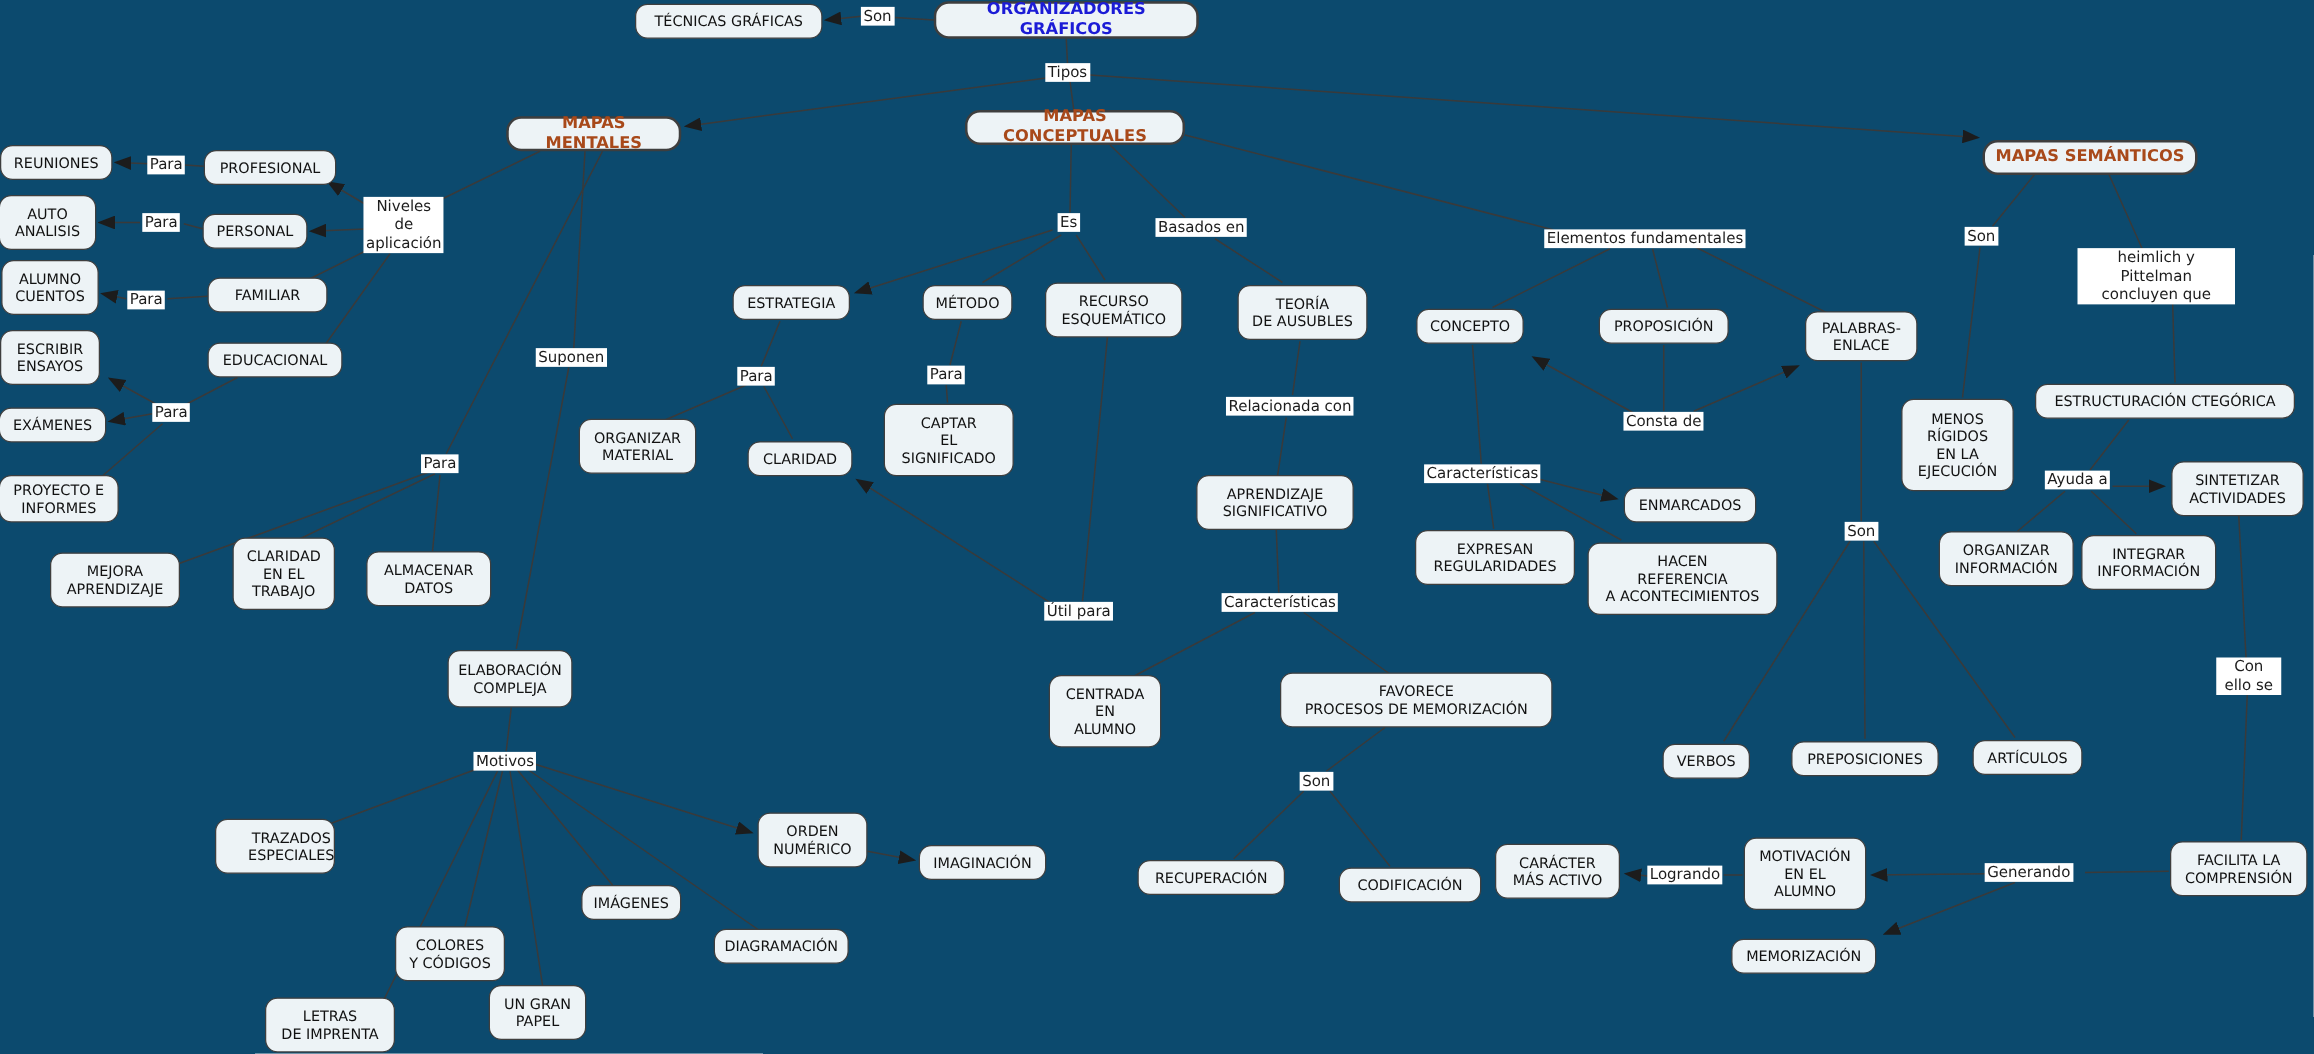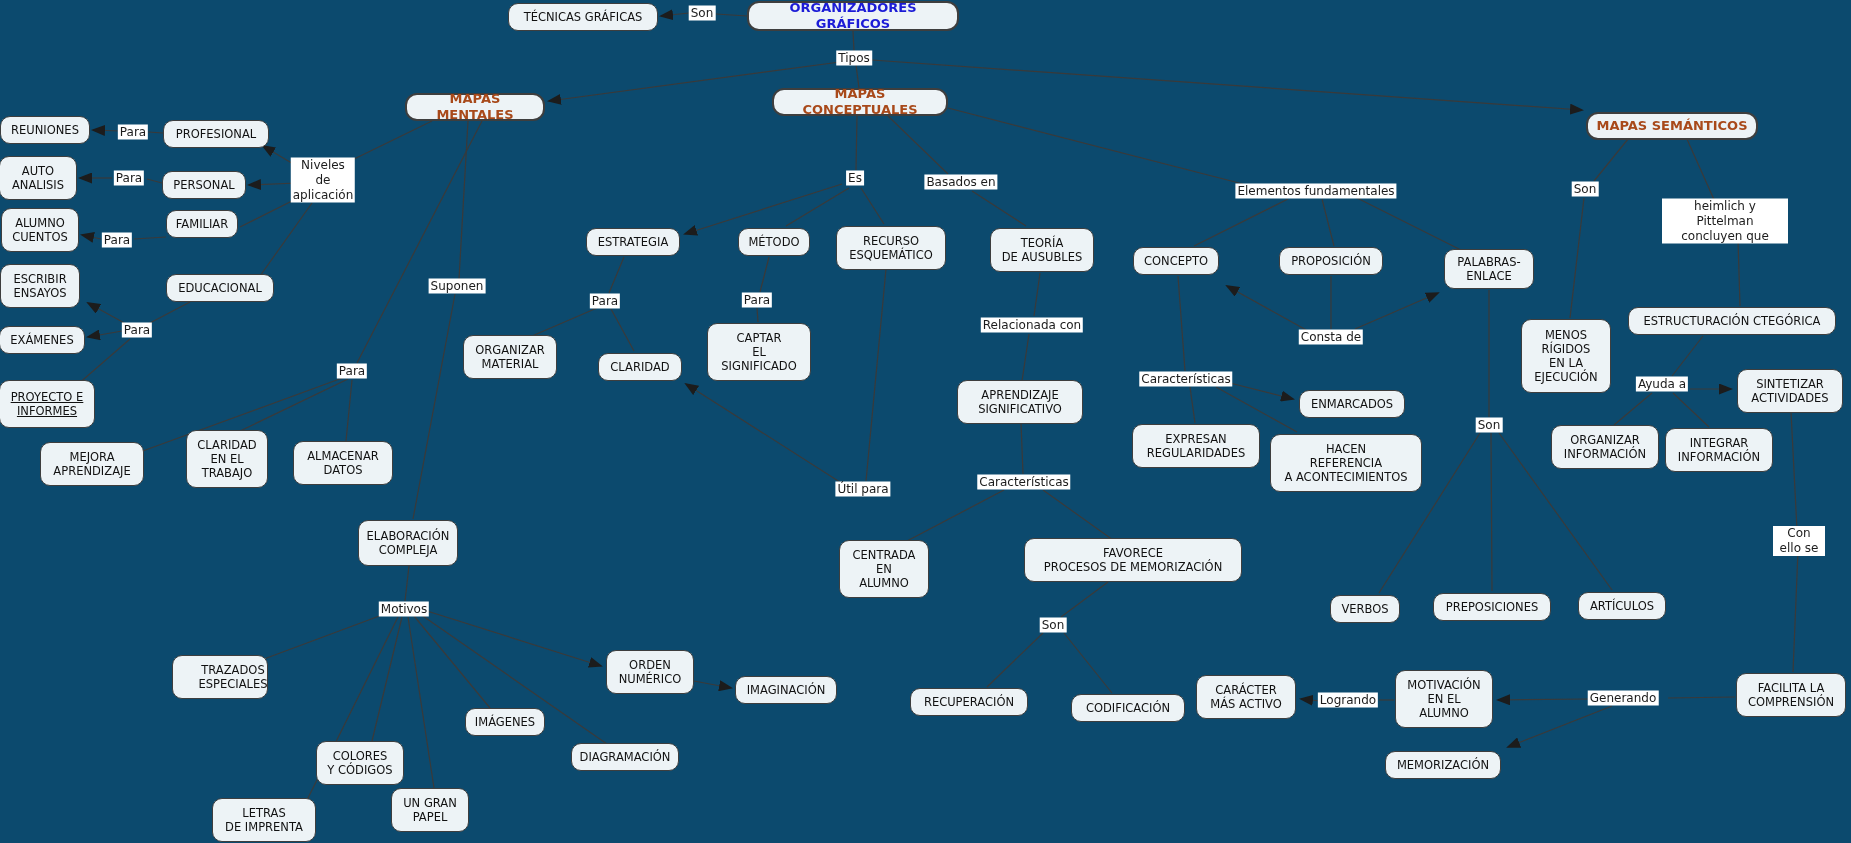--- a/index.html
+++ b/index.html
@@ -125,26 +125,26 @@
     <div class="node main" style="left: 405px; top: 93px; width: 140px; height: 28px;">MAPAS MENTALES</div>
     <div class="node main" style="left: 772px; top: 88px; width: 176px; height: 28px;">MAPAS CONCEPTUALES</div>
     <div class="node main" style="left: 1586px; top: 112px; width: 172px; height: 28px;">MAPAS SEMÁNTICOS</div>
     <div class="node" style="left: 0px; top: 116px; width: 90px; height: 28px;">REUNIONES</div>
     <div class="node" style="left: 163px; top: 120px; width: 106px; height: 28px;">PROFESIONAL</div>
     <div class="node" style="left: -1px; top: 156px; width: 78px; height: 44px;">AUTO
 ANALISIS</div>
     <div class="node" style="left: 162px; top: 171px; width: 84px; height: 28px;">PERSONAL</div>
     <div class="node" style="left: 1px; top: 208px; width: 78px; height: 44px;">ALUMNO
 CUENTOS</div>
-    <div class="node" style="left: 166px; top: 210px; width: 72px; height: 28px;">FAMILIAR</div>
+    <div class="node" style="left: 166px; top: 222px; width: 96px; height: 28px;">FAMILIAR</div>
     <div class="node" style="left: 0px; top: 264px; width: 80px; height: 44px;">ESCRIBIR
 ENSAYOS</div>
     <div class="node" style="left: 166px; top: 274px; width: 108px; height: 28px;">EDUCACIONAL</div>
     <div class="node" style="left: -1px; top: 326px; width: 86px; height: 28px;">EXÁMENES</div>
-    <div class="node" style="left: -1px; top: 380px; width: 96px; height: 48px; text-decoration: underline;">PROYECTO E
+    <div class="node" style="left: -1px; top: 380px; width: 96px; height: 38px;">PROYECTO E
 INFORMES</div>
     <div class="node" style="left: 40px; top: 442px; width: 104px; height: 44px;">MEJORA
 APRENDIZAJE</div>
     <div class="node" style="left: 186px; top: 430px; width: 82px; height: 58px;">CLARIDAD
 EN EL
 TRABAJO</div>
     <div class="node" style="left: 293px; top: 441px; width: 100px; height: 44px;">ALMACENAR
 DATOS</div>
     <div class="node" style="left: 358px; top: 520px; width: 100px; height: 46px;">ELABORACIÓN
 COMPLEJA</div>

